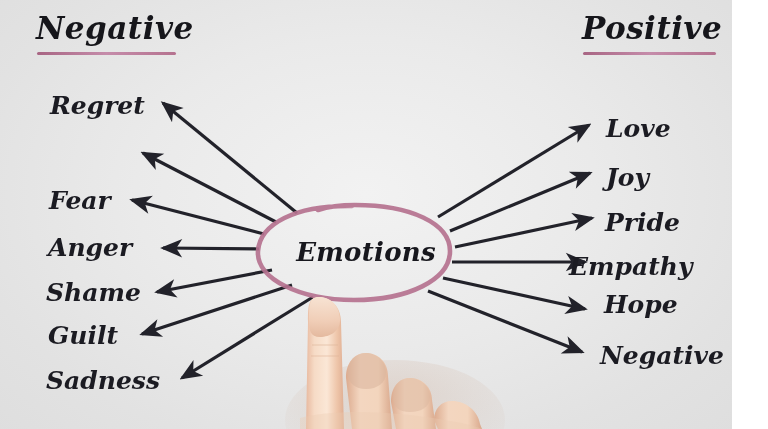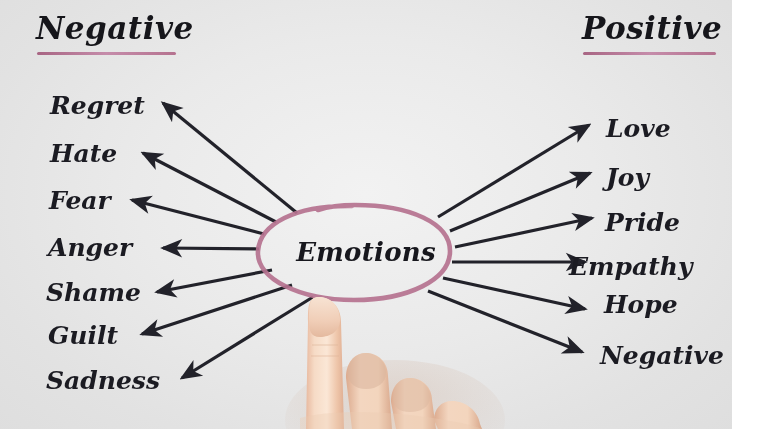--- a/index.html
+++ b/index.html
@@ -184,21 +184,20 @@
     </g>
   </svg>
 
   <div class="heading" id="heading-negative">Negative</div>
   <div class="heading-rule" id="rule-negative"></div>
 
   <div class="heading" id="heading-positive">Positive</div>
   <div class="heading-rule" id="rule-positive"></div>
 
   <div class="emotion-word left" style="left:50px; top:105px;">Regret</div>
-  <div class="emotion-word left" style="left:50px; top:153px;">Hate</div>
   <div class="emotion-word left" style="left:49px; top:200px;">Fear</div>
   <div class="emotion-word left" style="left:48px; top:247px;">Anger</div>
   <div class="emotion-word left" style="left:46px; top:292px;">Shame</div>
   <div class="emotion-word left" style="left:48px; top:335px;">Guilt</div>
   <div class="emotion-word left" style="left:46px; top:380px;">Sadness</div>
 
   <div class="emotion-word right" style="left:606px; top:128px;">Love</div>
   <div class="emotion-word right" style="left:606px; top:177px;">Joy</div>
   <div class="emotion-word right" style="left:605px; top:222px;">Pride</div>
   <div class="emotion-word right" style="left:569px; top:266px;">Empathy</div>

